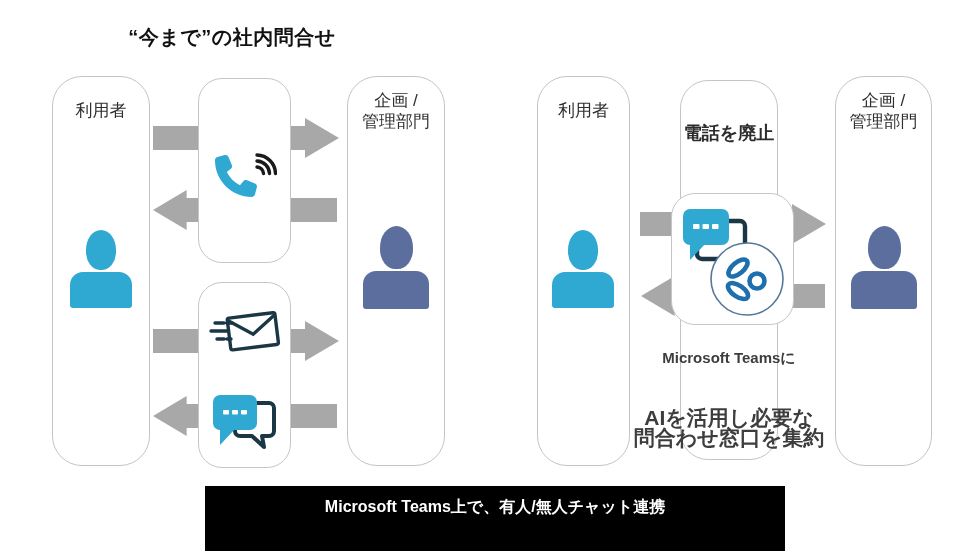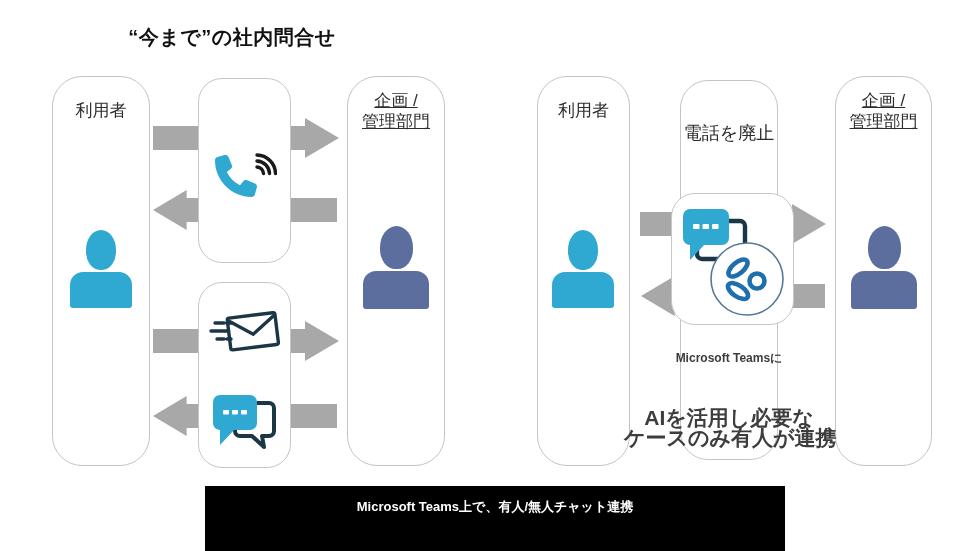--- a/index.html
+++ b/index.html
@@ -16,44 +16,44 @@
     white-space:nowrap;
   }
   .column {
     position:absolute; top:68px; height:390px; background:#fff;
     border:1.6px solid #c4c4c4; border-radius:30px; z-index:1;
   }
   .column-label {
     display:block; margin-top:22px; text-align:center;
     font-size:17px; font-weight:500; color:#2e2e2e; white-space:nowrap;
   }
-  .column-label.two-line { margin-top:13px; line-height:21px;text-decoration:underline; }
+  .column-label.two-line { margin-top:13px; line-height:21px; }
   .midbox {
     position:absolute; background:#fff; border:1.6px solid #c6c6c6;
     border-radius:24px; z-index:3;
   }
   .arrow { position:absolute; z-index:2; }
   .person-head { position:absolute; border-radius:50% 50% 46% 46%; }
   .person-body { position:absolute; border-radius:13px 13px 3px 3px; }
   .blue-fill  { background:#2fa8d2; }
   .slate-fill { background:#5b6e9e; }
   .note-text {
-    position:absolute; text-align:center; font-weight:normal; color:#2b2b2b;
+    position:absolute; text-align:center; font-weight:bold; color:#2b2b2b;
     font-size:18px; white-space:nowrap; z-index:4;
   }
   .caption {
     position:absolute; width:210px; text-align:center; font-weight:bold;
     color:#3d3d3d; line-height:20px; z-index:4; white-space:nowrap;
   }
-  .caption.c1 { font-size:12px; }
+  .caption.c1 { font-size:15px; }
   .caption.c2 { font-size:21px; }
   .banner {
     position:absolute; left:205px; top:478px; width:580px; height:66px;
     background:#000; color:#fff; text-align:center; z-index:5;
-    font-weight:bold; font-size:13px; line-height:24px; padding-top:9px;
+    font-weight:bold; font-size:16px; line-height:24px; padding-top:9px;
     white-space:nowrap;
   }
   svg { display:block; }
 </style>
 </head>
 <body>
 
 <div class="canvas">
 
   <h2 class="diagram-title" style="left:32px;">“今まで”の社内問合せ</h2>
@@ -165,21 +165,21 @@
         </g>
       </g>
     </svg>
   </div>
 
   <div class="caption c1" style="left:624px;top:340px;">
     <span>Microsoft Teamsに</span><br>
   </div>
   <div class="caption c2" style="left:624px;top:400px;">
     <span>AIを活用し必要な</span><br>
-    <span>ケースのみ有人が連携</span>
+    <span>問合わせ窓口を集約</span>
   </div>
 
   <div class="column" style="left:835px;width:97px;">
     <span class="column-label two-line">
       <span>企画 /</span><br>
       <span>管理部門</span>
     </span>
   </div>
 
   <div class="abs" style="z-index:2;">

